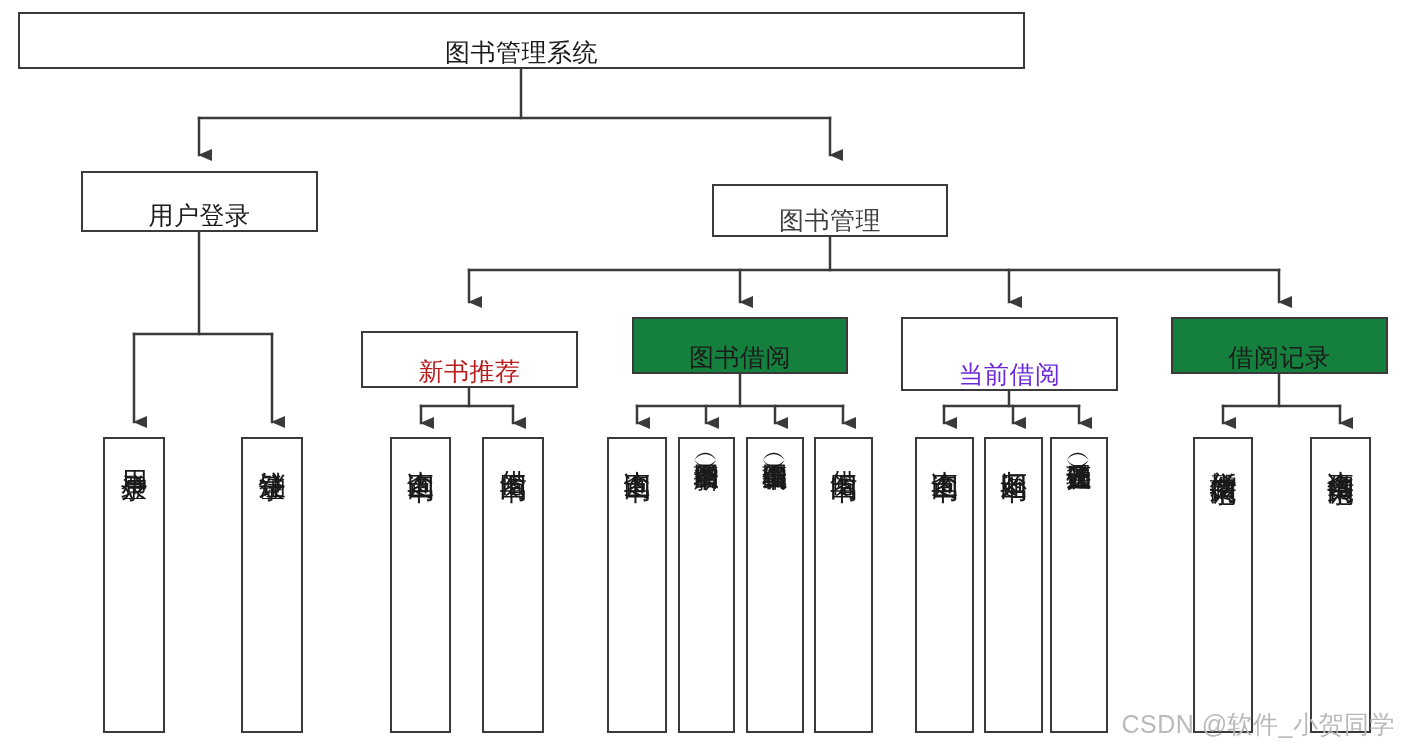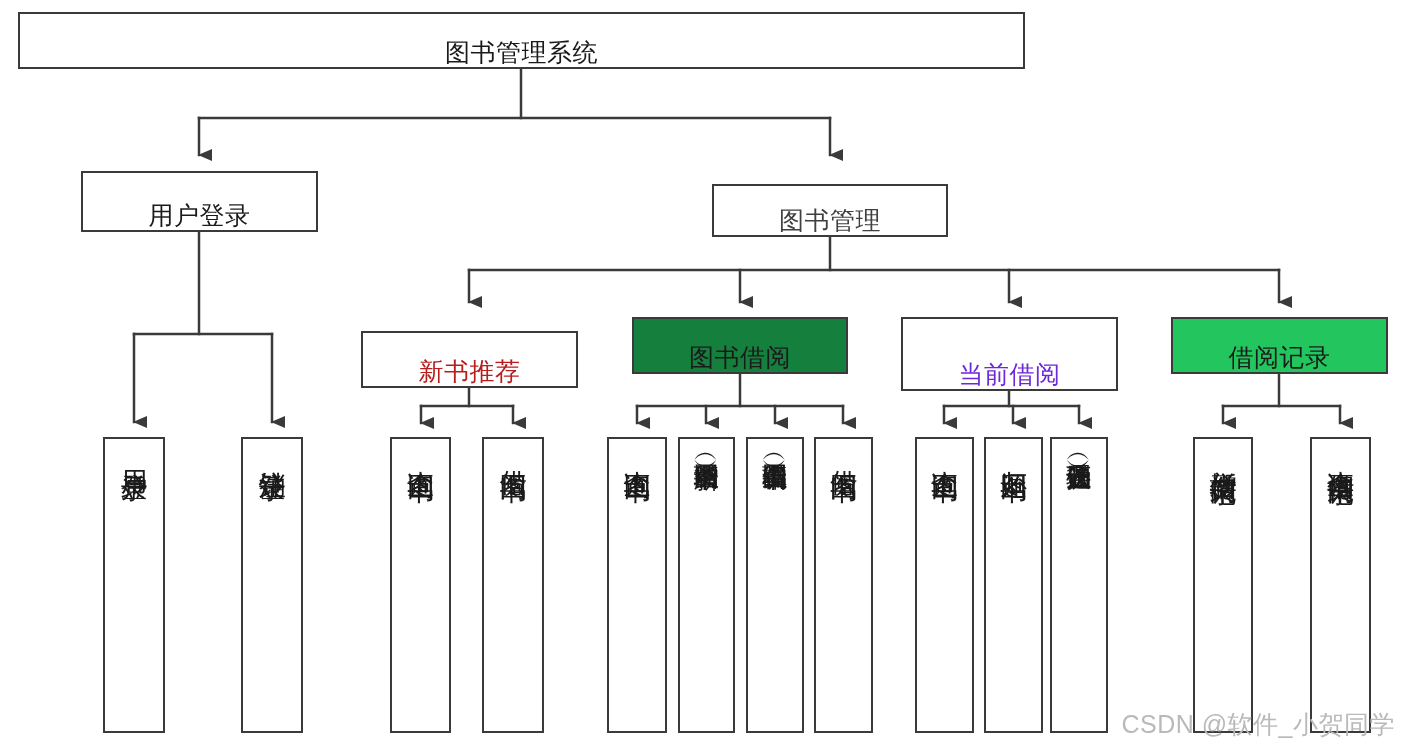--- a/index.html
+++ b/index.html
@@ -149,21 +149,21 @@
 
   <div class="node horizontal" style="left: 361px; top: 317px; width: 217px; height: 57px; border-color: rgb(58, 58, 58); background: rgb(255, 255, 255); color: #b91c1c; margin-top: 14px;">
     <span class="node-label">新书推荐</span>
   </div>
   <div class="node horizontal" style="left: 632px; top: 317px; width: 216px; height: 57px; border-color: rgb(58, 58, 58); background: #15803d; color: rgb(26, 26, 26);">
     <span class="node-label">图书借阅</span>
   </div>
   <div class="node horizontal" style="left: 901px; top: 317px; width: 217px; height: 74px; border-color: rgb(58, 58, 58); background: rgb(255, 255, 255); color: #6d28d9;">
     <span class="node-label">当前借阅</span>
   </div>
-  <div class="node horizontal" style="left: 1171px; top: 317px; width: 217px; height: 57px; border-color: rgb(58, 58, 58); background: #22c55e; color: rgb(26, 26, 26);">
+  <div class="node horizontal" style="left: 1171px; top: 317px; width: 217px; height: 57px; border-color: rgb(58, 58, 58); background: #15803d; color: rgb(26, 26, 26);">
     <span class="node-label">借阅记录</span>
   </div>
 
   <div class="node vertical" style="left: 103px; top: 437px; width: 62px; height: 296px; border-color: rgb(58, 58, 58); background: rgb(255, 255, 255); color: rgb(26, 26, 26);">
     <span class="node-label">用户登录</span>
   </div>
   <div class="node vertical" style="left: 241px; top: 437px; width: 62px; height: 296px; border-color: rgb(58, 58, 58); background: rgb(255, 255, 255); color: rgb(26, 26, 26);">
     <span class="node-label">注销登录</span>
   </div>
   <div class="node vertical" style="left: 390px; top: 437px; width: 61px; height: 296px; border-color: rgb(58, 58, 58); background: rgb(255, 255, 255); color: rgb(26, 26, 26);">

